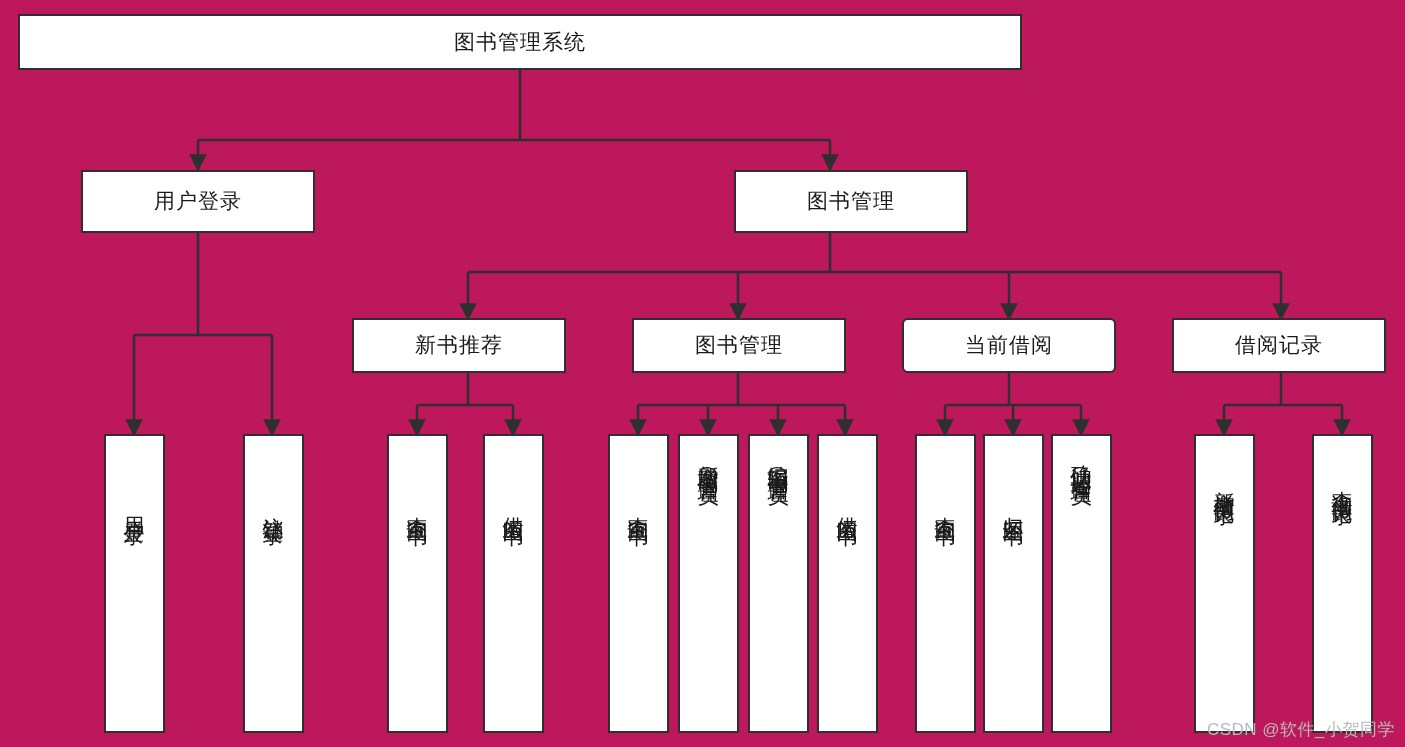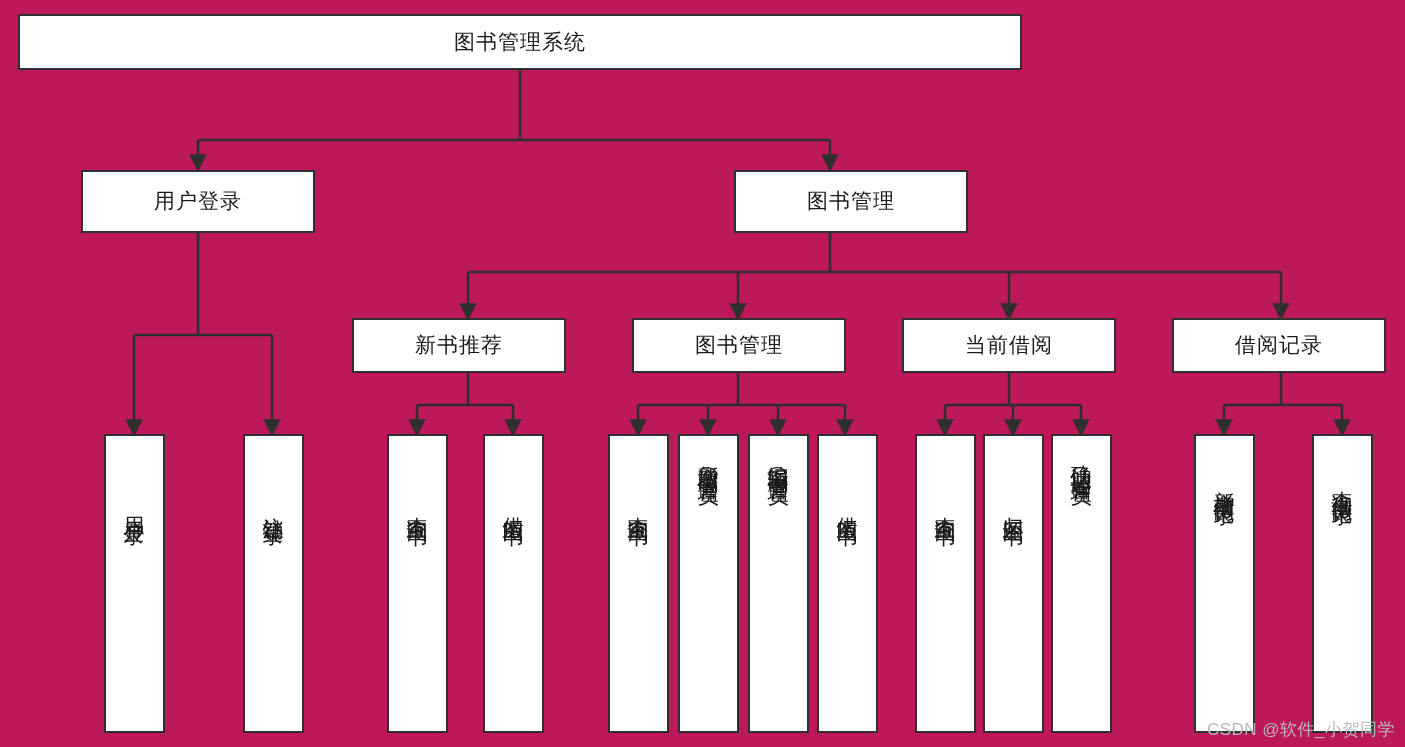--- a/index.html
+++ b/index.html
@@ -138,21 +138,21 @@
   <div class="node-box" style="left:734px; top:170px; width:234px; height:63px;">
     <span class="node-label">图书管理</span>
   </div>
 
   <div class="node-box" style="left:352px; top:318px; width:214px; height:55px;">
     <span class="node-label">新书推荐</span>
   </div>
   <div class="node-box" style="left:632px; top:318px; width:214px; height:55px;">
     <span class="node-label">图书管理</span>
   </div>
-  <div class="node-box" style="left:902px; top:318px; width:214px; height:55px;">
+  <div class="node-box" style="left:902px; top:318px; width:214px; height:55px;border-radius:6px;">
     <span class="node-label">当前借阅</span>
   </div>
   <div class="node-box" style="left:1172px; top:318px; width:214px; height:55px;">
     <span class="node-label">借阅记录</span>
   </div>
 
   <div class="node-box vertical mid" style="left:104px; top:434px; width:61px; height:299px;">
     <span class="node-label">用户登录</span>
   </div>
   <div class="node-box vertical mid" style="left:243px; top:434px; width:61px; height:299px;">

